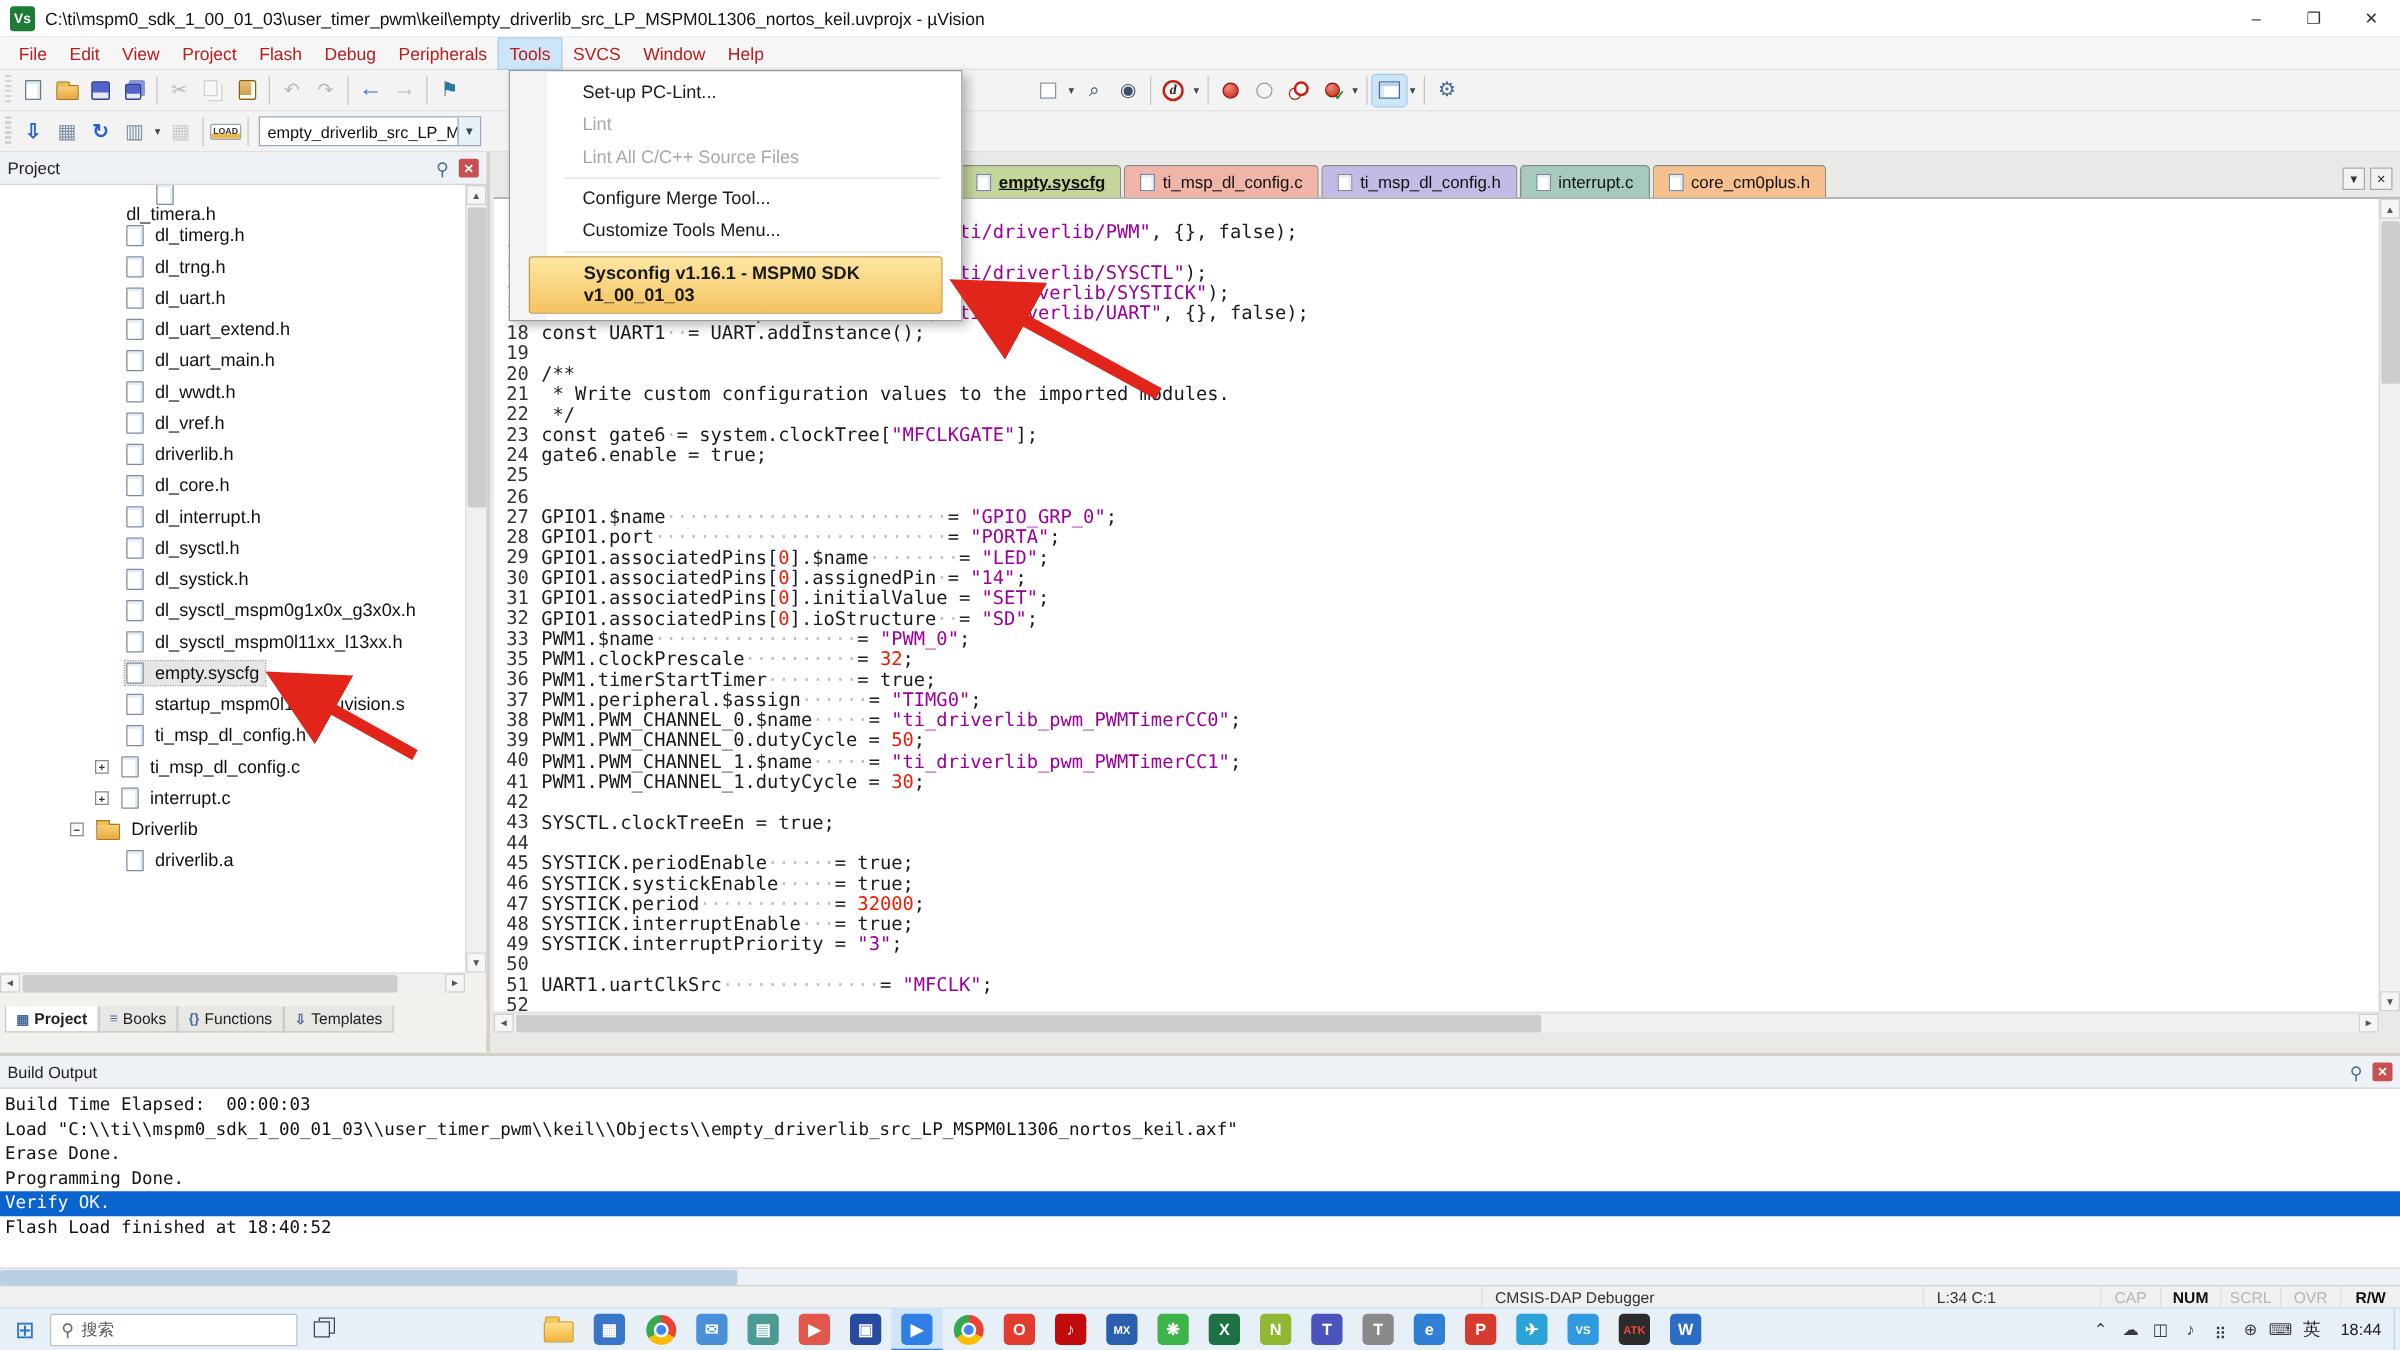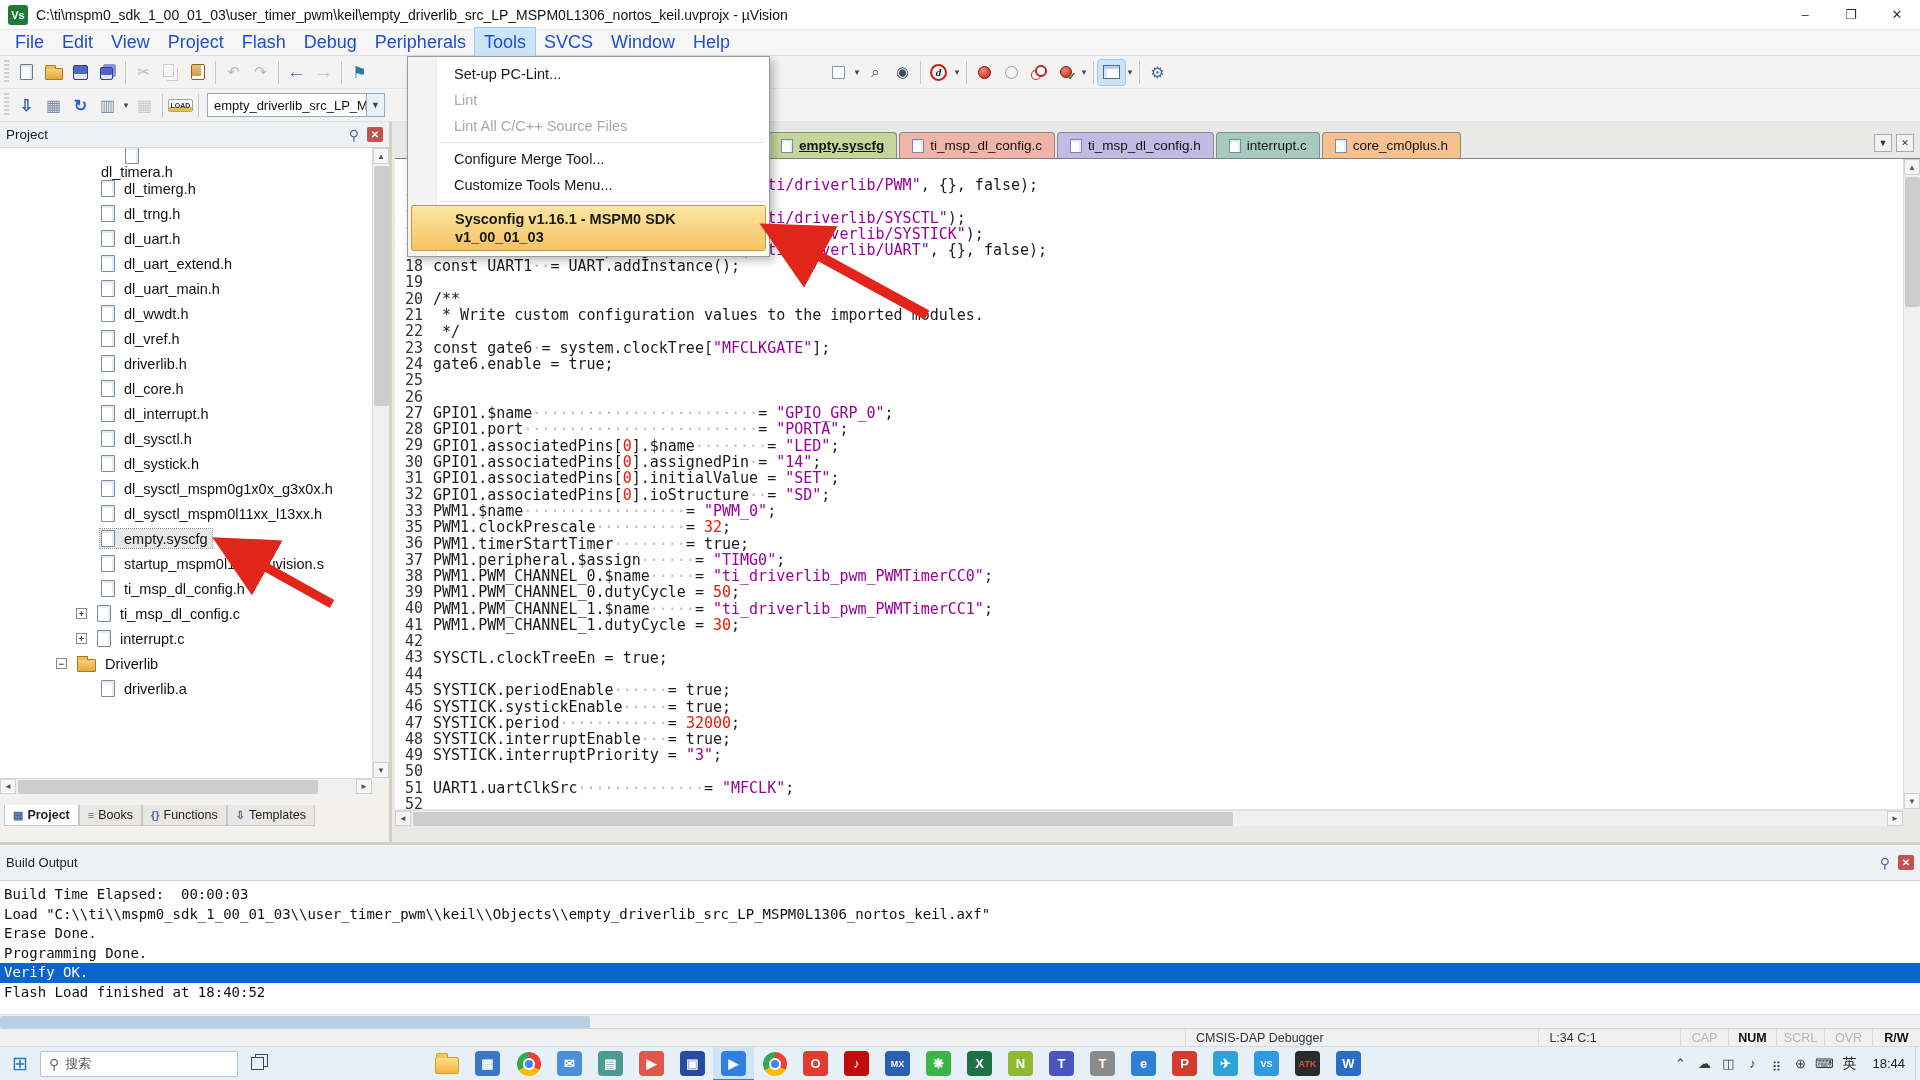--- a/index.html
+++ b/index.html
@@ -12,21 +12,21 @@
   #uv-logo { width:20px; height:20px; margin:0 8px 0 8px; background:#1d7a37; border-radius:3px;
     color:#fff; font-weight:bold; font-size:11px; display:flex; align-items:center; justify-content:center; }
   #win-title { font-size:14px; color:#111; }
   #win-controls { margin-left:auto; display:flex; height:100%; }
   .wbtn { width:46px; height:100%; display:flex; align-items:center; justify-content:center;
     font-size:13px; color:#333; }
 
   
   #menubar { position:absolute; top:30px; left:0; width:100%; height:26px; background:#f6f6f6;
     display:flex; align-items:center; padding-left:6px; border-bottom:1px solid #e0e0e0; }
-  .mitem { padding:4px 9px; font-size:18px; color:#1d4ed8; }
+  .mitem { padding:4px 9px; font-size:14px; color:#b91c1c; }
   .mitem.active { background:#cde6f7; outline:1px solid #9fc9e8; }
 
   
   #toolbar { position:absolute; top:56px; left:0; width:100%; height:66px; background:#f3f3f3;
     border-bottom:1px solid #c9c9c9; }
   .trow { height:33px; display:flex; align-items:center; padding-left:4px;
     border-bottom:1px solid #e3e3e3; }
   .grip { width:5px; height:24px; margin-right:4px;
     background:repeating-linear-gradient(#bbb 0 2px, transparent 2px 4px); opacity:.6; }
   .ti { width:27px; height:25px; display:flex; align-items:center; justify-content:center;
@@ -145,34 +145,34 @@
   #ed-vthumb { position:absolute; top:18px; left:1px; width:15px; height:130px; background:#cdcdcd; border-radius:2px; }
   #ed-vdown { position:absolute; bottom:0; left:0; width:100%; }
   #ed-hscroll { position:absolute; bottom:16px; left:0; right:17px; height:16px; background:#f0f0f0;
     border-top:1px solid #dcdcdc; display:flex; }
   #ed-hscroll .sbtn { width:16px; height:100%; }
   #ed-hthumb { width:820px; height:14px; margin-top:1px; background:#cdcdcd; border-radius:2px; margin-left:2px; }
   #ed-hscroll .right { margin-left:auto; }
 
   
   #tools-menu { position:absolute; top:56px; left:407px; width:363px; background:#fff;
-    border:1px solid #9a9a9a; box-shadow:4px 4px 8px rgba(0,0,0,.25); z-index:50; padding:4px 0; }
+    border:1px solid #9a9a9a; box-shadow:4px 4px 8px rgba(0,0,0,.25); z-index:50; padding:4px 12px; }
   #tools-menu::before { content:""; position:absolute; left:0; top:0; bottom:0; width:28px;
     background:#f4f4f4; border-right:1px solid #ececec; }
   .menuitem { position:relative; padding:4px 14px 4px 46px; font-size:14.5px; color:#1a1a1a;
     line-height:18px; }
   .menuitem.dis { color:#a8a8a8; }
   .menuitem.hl { margin:1px 3px; padding-left:43px; border:1px solid #c89a3c; border-radius:3px;
     background:linear-gradient(#fce7a2,#f5c362); font-weight:bold; }
   .msep { height:1px; background:#e2e2e2; margin:3px 4px 3px 32px; }
 
   
   #buildout { position:absolute; top:842px; left:0; width:100%; height:172px; background:#fff;
     border-top:3px solid #d4d0c8; }
-  #bo-header { height:36px; background:#eef1f5; border-bottom:1px solid #d5d5d5; display:flex;
+  #bo-header { height:26px; background:#eef1f5; border-bottom:1px solid #d5d5d5; display:flex;
     align-items:center; padding:0 6px; font-size:13px; color:#222; }
   #bo-header .hspace { flex:1; }
   #bo-body { padding:4px 4px; font-family:"DejaVu Sans Mono", monospace; font-size:14px; color:#111; }
   .boline { height:19.5px; line-height:19.5px; white-space:pre; }
   .boline.hl { background:#0a64cf; color:#fff; margin:0 -4px; padding:0 4px; }
   #bo-scroll { position:absolute; top:1014px; left:0; width:100%; height:14px; background:#eef2f6;
     border-top:1px solid #d8d8d8; }
   #bo-thumb { position:absolute; left:0; top:1px; width:590px; height:12px; background:#b9cfe6; border-radius:2px; }
 
   

